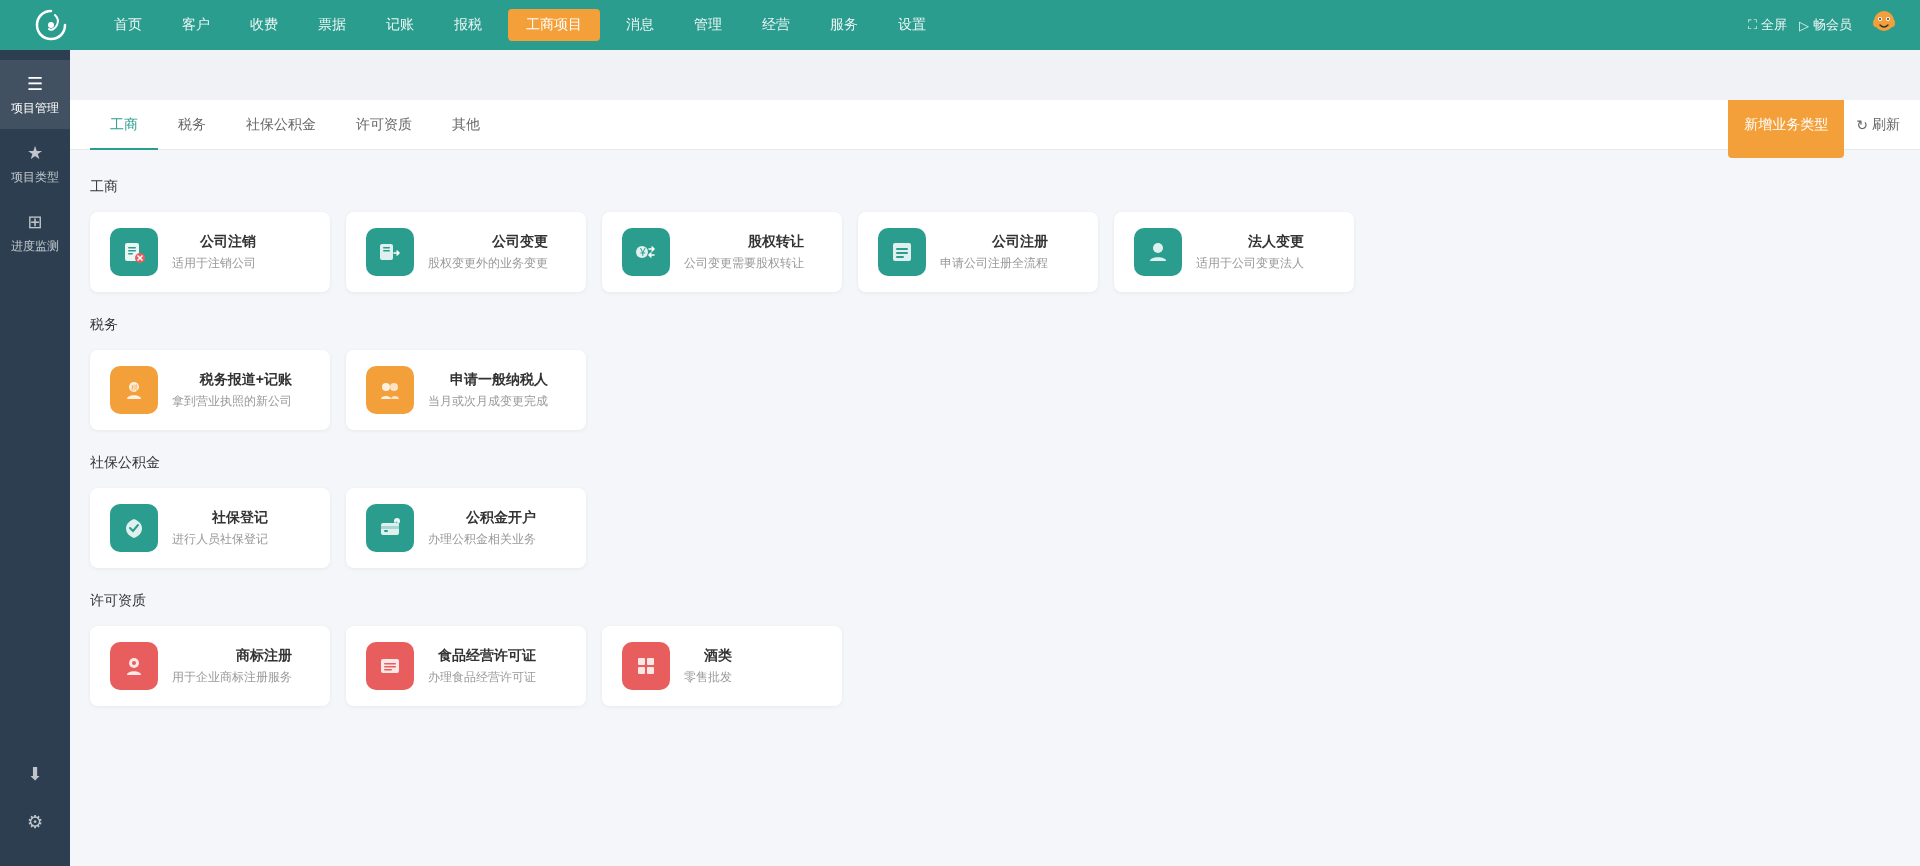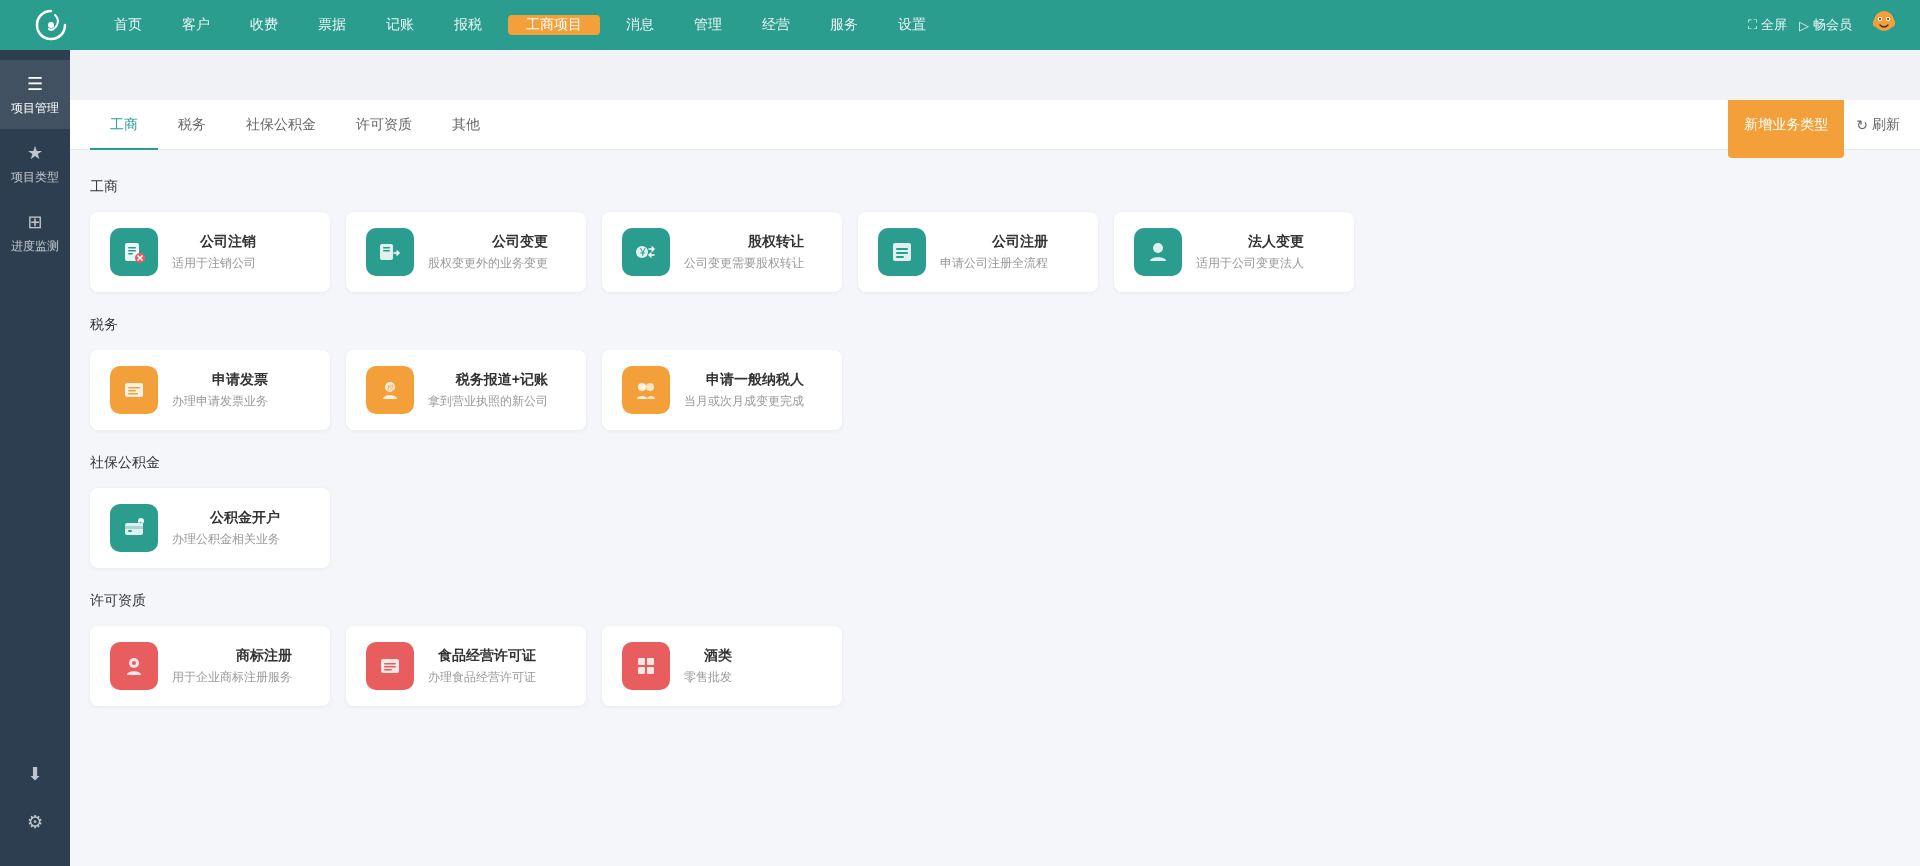--- a/index.html
+++ b/index.html
@@ -39,21 +39,21 @@
       align-items: center;
       color: rgba(255,255,255,0.9);
       font-size: 14px;
       cursor: pointer;
       white-space: nowrap;
     }
     .nav-item.active {
       background: #f4a03a;
       color: white;
       border-radius: 4px;
-      height: 20px;
+      height: 32px;
       margin: 0 4px;
     }
     .nav-right {
       display: flex;
       align-items: center;
       gap: 12px;
       color: white;
       font-size: 13px;
     }
     .nav-right-item {
@@ -408,34 +408,20 @@
             <div class="card-name">法人变更</div>
             <div class="card-desc">适用于公司变更法人</div>
           </div>
         </div>
       </div>
     </div>
 
     <div class="section-divider">
       <div class="section-title">税务</div>
       <div class="cards-grid">
-        <div class="service-card">
-          <div class="card-icon orange">
-            <svg width="26" height="26" viewBox="0 0 26 26" fill="white">
-              <rect x="4" y="6" width="18" height="14" rx="2" fill="white" opacity="0.85"></rect>
-              <rect x="7" y="10" width="12" height="1.5" rx="0.75" fill="#f4a03a"></rect>
-              <rect x="7" y="13" width="8" height="1.5" rx="0.75" fill="#f4a03a"></rect>
-              <rect x="7" y="16" width="10" height="1.5" rx="0.75" fill="#f4a03a"></rect>
-            </svg>
-          </div>
-          <div class="card-text">
-            <div class="card-name">申请发票</div>
-            <div class="card-desc">办理申请发票业务</div>
-          </div>
-        </div>
 
         <div class="service-card">
           <div class="card-icon orange">
             <svg width="26" height="26" viewBox="0 0 26 26" fill="white">
               <circle cx="13" cy="10" r="5" fill="white" opacity="0.85"></circle>
               <path d="M6 22 C6 17 20 17 20 22" fill="white" opacity="0.85"></path>
               <text x="10" y="13" font-size="7" fill="#f4a03a">税</text>
             </svg>
           </div>
           <div class="card-text">
@@ -457,20 +443,32 @@
             <div class="card-name">申请一般纳税人</div>
             <div class="card-desc">当月或次月成变更完成</div>
           </div>
         </div>
       </div>
     </div>
 
     <div class="section-divider">
       <div class="section-title">社保公积金</div>
       <div class="cards-grid">
+        <div class="service-card">
+          <div class="card-icon teal">
+            <svg width="26" height="26" viewBox="0 0 26 26" fill="white">
+              <path d="M13 4 C13 4 5 7 5 13 C5 18 8 21 13 23 C18 21 21 18 21 13 C21 7 13 4 13 4Z" fill="white" opacity="0.85"></path>
+              <path d="M9 13 L12 16 L17 10" stroke="#2a9d8f" stroke-width="2" fill="none" stroke-linecap="round"></path>
+            </svg>
+          </div>
+          <div class="card-text">
+            <div class="card-name">社保登记</div>
+            <div class="card-desc">进行人员社保登记</div>
+          </div>
+        </div>
 
         <div class="service-card">
           <div class="card-icon teal">
             <svg width="26" height="26" viewBox="0 0 26 26" fill="white">
               <rect x="4" y="8" width="18" height="12" rx="2" fill="white" opacity="0.85"></rect>
               <rect x="4" y="11" width="18" height="3" fill="#2a9d8f" opacity="0.3"></rect>
               <rect x="7" y="15" width="4" height="2" rx="1" fill="#2a9d8f"></rect>
               <circle cx="20" cy="6" r="3" fill="white" opacity="0.9"></circle>
               <text x="18" y="8.5" font-size="5" fill="#2a9d8f">+</text>
             </svg>

